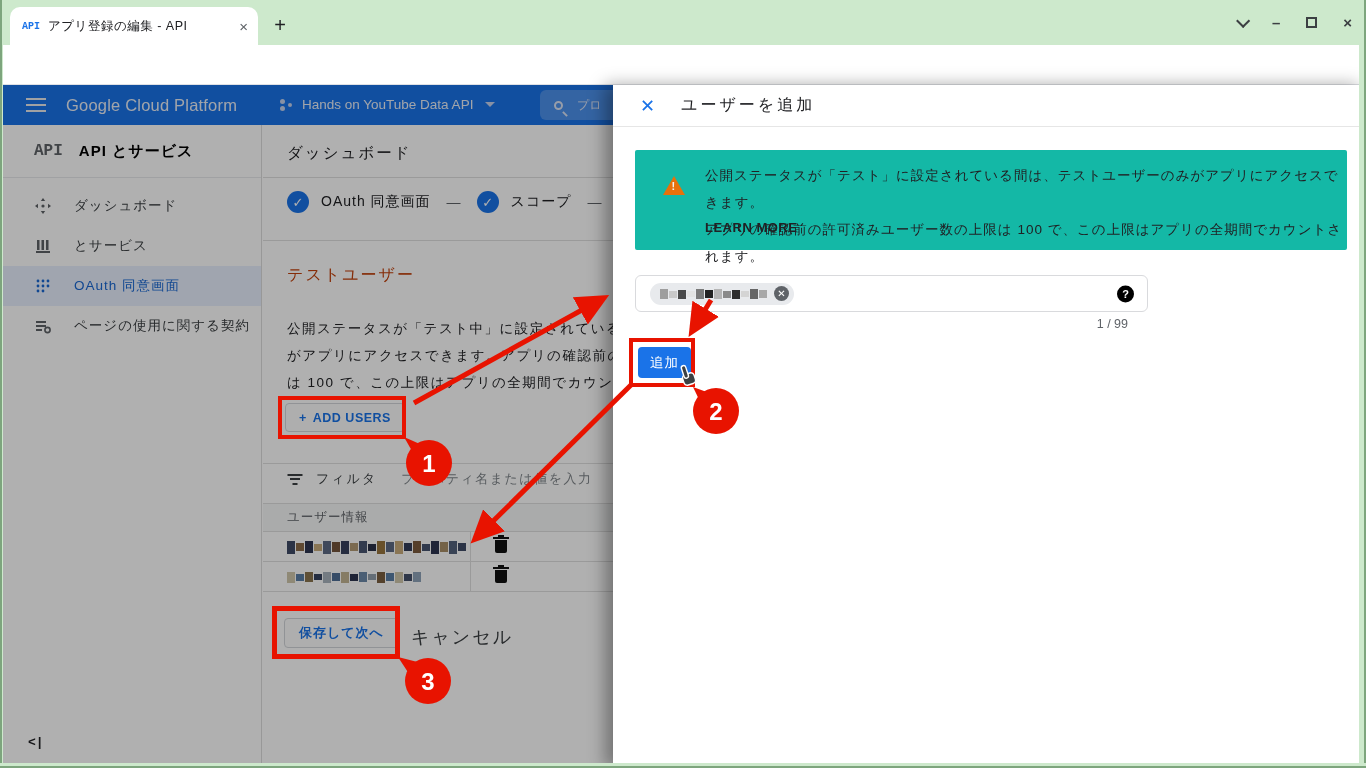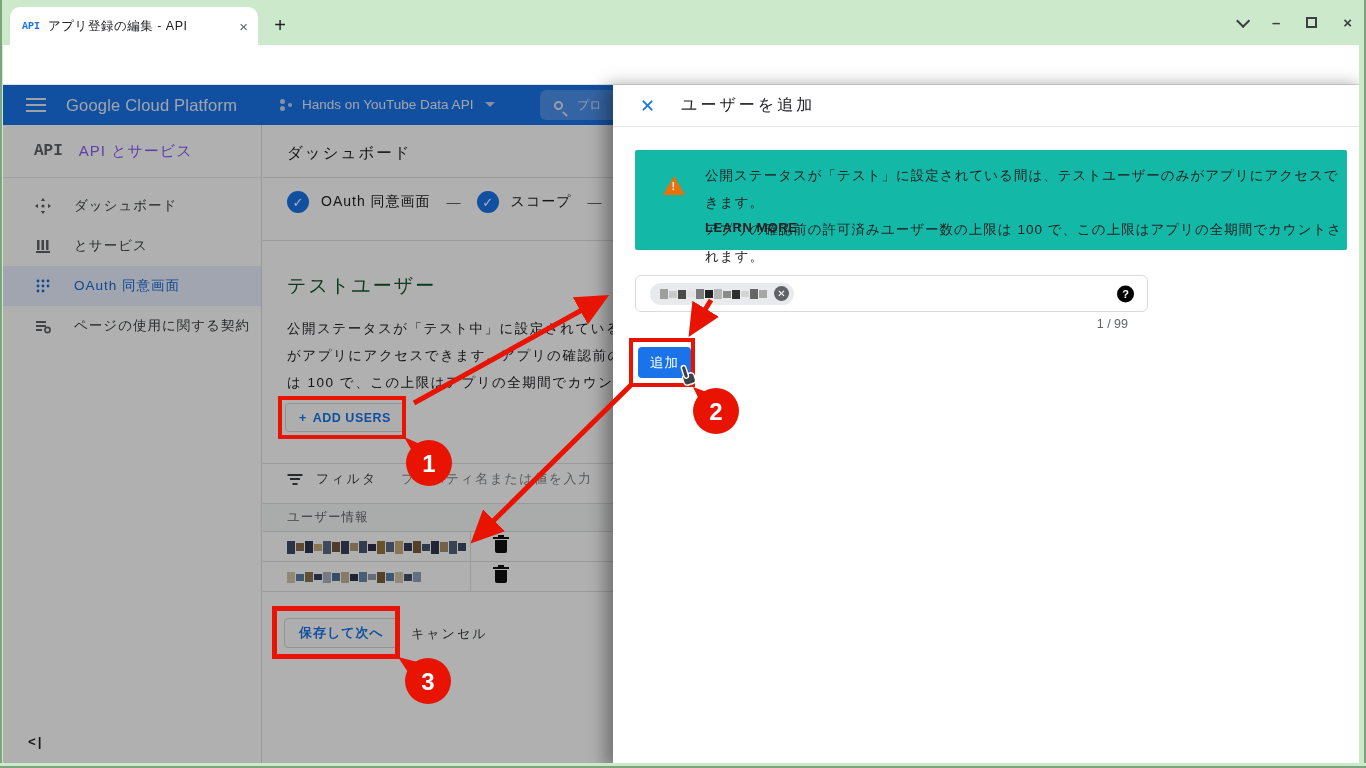--- a/index.html
+++ b/index.html
@@ -58,58 +58,58 @@
   .caret-down { width:0; height:0; border-left:5px solid transparent; border-right:5px solid transparent; border-top:5px solid #c5d3ee; margin-left:4px; }
   .gcp-search { position:absolute; left:540px; top:90px; width:220px; height:30px; background:rgba(255,255,255,0.22); border-radius:6px; display:flex; align-items:center; padding:0 14px; gap:14px; z-index:1; position:absolute; }
   .mag { width:9px; height:9px; border:2px solid #dbe4f5; border-radius:50%; position:relative; }
   .mag:after { content:""; position:absolute; width:2px; height:6px; background:#dbe4f5; left:8px; top:8px; transform:rotate(-45deg); }
   .gcp-search span { color:#dbe4f5; font-size:12px; }
 
   
   .sidebar { position:absolute; left:0; top:125px; width:262px; height:643px; background:#fff; border-right:1px solid #dcdcdc; }
   .sb-head { height:53px; display:flex; align-items:center; padding-left:34px; border-bottom:1px solid #e8eaed; gap:16px; }
   .sb-logo { font-family:"Liberation Mono","DejaVu Sans Mono",monospace; font-weight:bold; font-size:16px; color:#5f6368; }
-  .sb-title { font-size:15px; color:#8b5cf6; letter-spacing:1px; }
+  .sb-title { font-size:15px; color:#000000; letter-spacing:1px;font-weight:bold; }
   .sb-item { height:40px; display:flex; align-items:center; padding-left:34px; gap:22px; font-size:13.5px; color:#3c4043; letter-spacing:1px; cursor:pointer; }
   .sb-item.active { background:#e8f0fe; color:#1967d2; }
   .sb-ic { width:18px; display:flex; justify-content:center; color:#5f6368; flex:none; }
   .sb-item.active .sb-ic { color:#1967d2; }
   .sb-items { padding-top:8px; }
   .collapse-ic { position:absolute; left:28px; bottom:18px; font-size:13px; font-weight:bold; color:#202124; font-family:"Liberation Mono","DejaVu Sans Mono",monospace; }
 
   
   .main { position:absolute; left:263px; top:125px; width:1103px; height:643px; background:#fff; }
   .page-title { position:absolute; left:24px; top:18px; font-size:15.5px; color:#202124; letter-spacing:2px; }
   .divider { position:absolute; left:0; height:1px; background:#e0e0e0; width:1103px; }
   .stepper { position:absolute; left:24px; top:66px; display:flex; align-items:center; gap:12px; }
   .step-circle { width:22px; height:22px; border-radius:50%; background:#1a73e8; color:#fff; display:flex; align-items:center; justify-content:center; font-size:13px; flex:none; }
   .step-label { font-size:14px; color:#202124; letter-spacing:1px; }
   .step-dash { color:#5f6368; font-size:14px; margin:0 4px; }
-  .section-title { position:absolute; left:24px; top:148px; font-size:19px; color:#14532d; letter-spacing:2px; }
+  .section-title { position:absolute; left:24px; top:140px; font-size:16px; color:#c2410c; letter-spacing:2px; }
   .desc { position:absolute; left:24px; top:190px; font-size:13.5px; color:#202124; line-height:27px; letter-spacing:1.5px; white-space:pre; }
   .btn-outline { display:inline-flex; align-items:center; gap:6px; background:#fdfdfd; border:1px solid #d2d5d9; border-radius:4px; color:#1a73e8; font-weight:bold; cursor:pointer; }
   .add-users-btn { position:absolute; left:22px; top:278px; height:29px; padding:0 13px; font-size:12.5px; letter-spacing:0.5px; }
   .filter-row { position:absolute; left:24px; top:345px; display:flex; align-items:center; gap:14px; }
   .filter-ic { display:inline-block; position:relative; width:15px; height:11px; }
   .filter-ic i { position:absolute; left:50%; transform:translateX(-50%); height:2px; background:#3c4043; display:block; }
   .filter-ic i:nth-child(1){ width:15px; top:0; }
   .filter-ic i:nth-child(2){ width:10px; top:4.5px; }
   .filter-ic i:nth-child(3){ width:5px; top:9px; }
   .filter-label { font-size:13px; color:#3c4043; letter-spacing:2px; }
   .filter-ph { font-size:13px; color:#80868b; letter-spacing:1.5px; margin-left:10px; }
   .utable { position:absolute; left:0px; top:378px; width:1103px; }
   .utable .thead { height:29px; background:#f7f8f8; border-top:1px solid #e0e0e0; border-bottom:1px solid #e0e0e0; display:flex; align-items:center; padding-left:24px; font-size:12.5px; color:#5f6368; letter-spacing:1px; }
   .trow { height:30px; border-bottom:1px solid #e0e0e0; display:flex; align-items:center; }
   .tcell-user { width:207px; padding-left:24px; display:flex; align-items:center; }
   .tcell-actions { border-left:1px solid #e0e0e0; height:100%; display:flex; align-items:center; padding-left:24px; }
   .trash { position:relative; width:12px; height:13px; background:#111; border-radius:0 0 2px 2px; }
   .trash:before { content:""; position:absolute; left:-2px; top:-3px; width:16px; height:2px; background:#111; }
   .trash:after { content:""; position:absolute; left:3px; top:-5px; width:6px; height:2px; background:#111; }
   .save-btn { position:absolute; left:21px; top:493px; height:30px; padding:0 14px; font-size:13px; letter-spacing:1px; }
-  .cancel-link { position:absolute; left:148px; top:500px; font-size:13px; color:#3c4043; letter-spacing:2px; cursor:pointer; }
+  .cancel-link { position:absolute; left:148px; top:500px; font-size:18px; color:#3c4043; letter-spacing:2px; cursor:pointer; }
 
   
   .mz { display:inline-block; width:8px; margin-right:1px; vertical-align:middle; }
 
   
   .dim { position:absolute; left:0; top:85px; width:613px; height:683px; background:rgba(0,0,0,0.31); z-index:50; }
 
   
   .panel { position:absolute; left:613px; top:85px; width:753px; height:683px; background:#fff; z-index:60; box-shadow:-8px 0 16px rgba(0,0,0,0.35); }
   .panel-head { height:42px; display:flex; align-items:center; border-bottom:1px solid #e6e6e6; }

